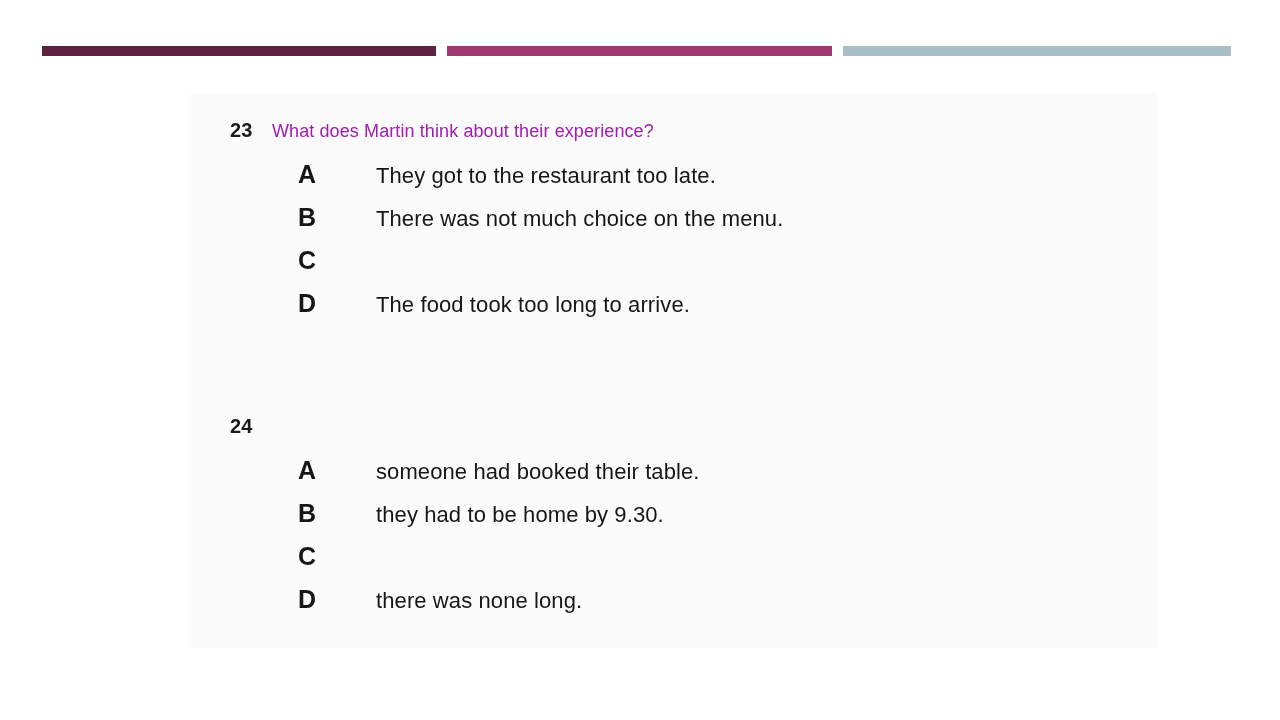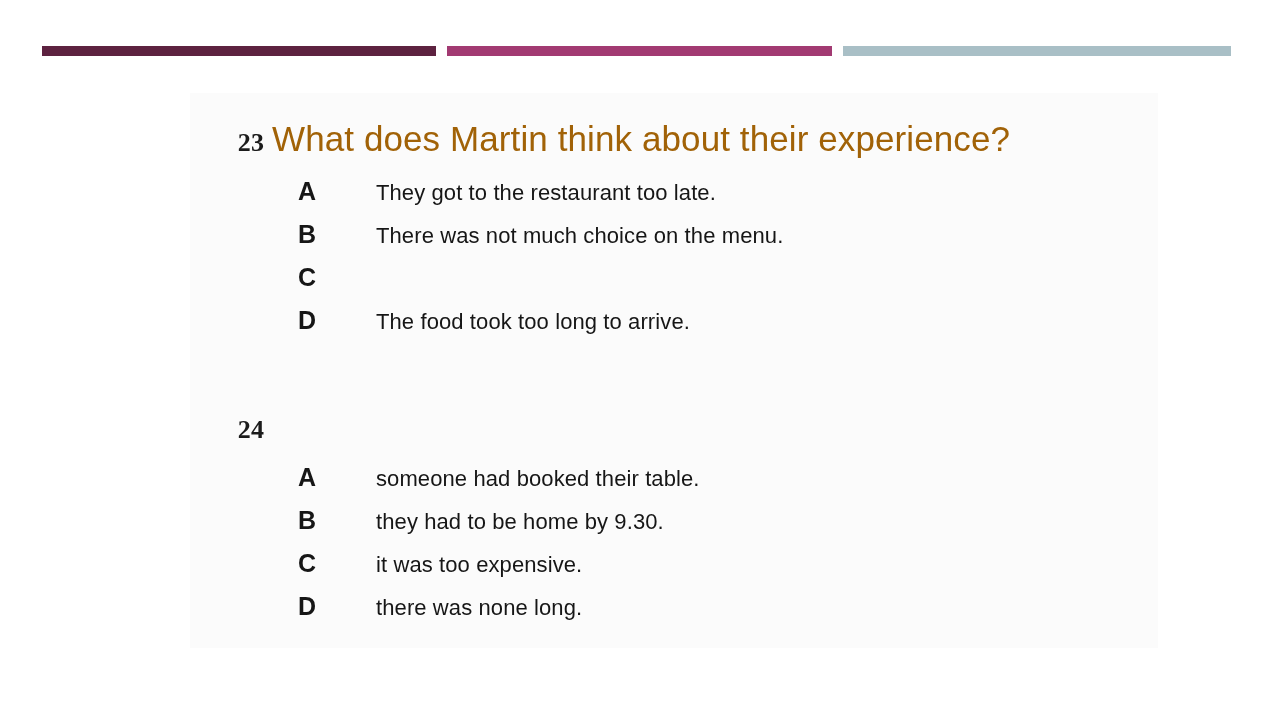--- a/index.html
+++ b/index.html
@@ -50,32 +50,31 @@
   .q1 { top: 26px; }
   .q2 { top: 322px; }
 
   .qhead {
     display: flex;
     align-items: baseline;
   }
   .qnum {
     width: 82px;
     flex: 0 0 82px;
-    text-align: center;
+    text-align: left;
     padding-left: 40px;
     box-sizing: border-box;
     font-weight: bold;
-    font-size: 26px;
+    font-size: 20px;
     color: #1b1b1b;
     letter-spacing: 0.2px;
-    font-family: Liberation Serif, serif;
   }
   .qtext {
-    font-size: 35px;
-    color: #a16207;
+    font-size: 18px;
+    color: #a21caf;
     letter-spacing: 0.1px;
     white-space: nowrap;
   }
 
   .options {
     margin-top: 18px;
   }
   .opt {
     display: flex;
     align-items: baseline;
@@ -140,21 +139,20 @@
       <div class="opt">
         <div class="opt-letter">A</div>
         <div class="opt-text">someone had booked their table.</div>
       </div>
       <div class="opt">
         <div class="opt-letter">B</div>
         <div class="opt-text">they had to be home by 9.30.</div>
       </div>
       <div class="opt">
         <div class="opt-letter">C</div>
-        <div class="opt-text">it was too expensive.</div>
       </div>
       <div class="opt">
         <div class="opt-letter">D</div>
         <div class="opt-text">there was none long.</div>
       </div>
     </div>
   </div>
 
 </div>
 

